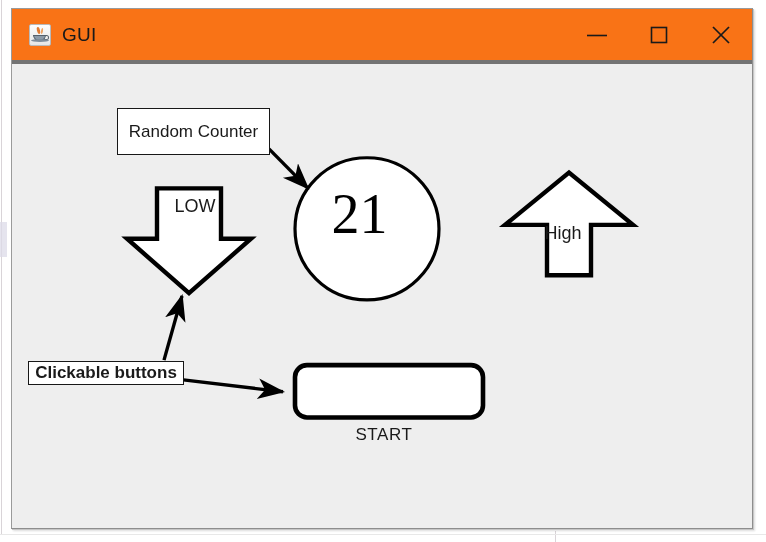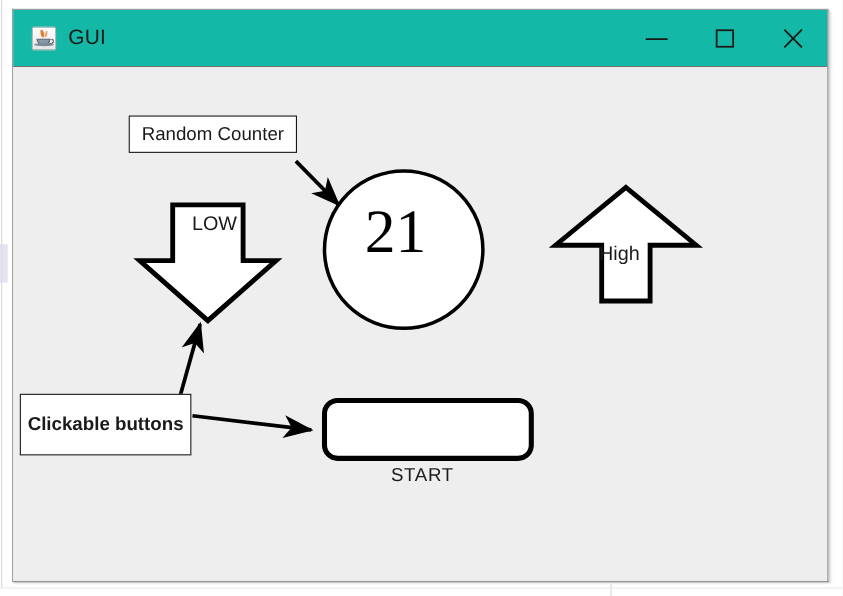--- a/index.html
+++ b/index.html
@@ -46,26 +46,26 @@
     background: #eeeeee;
     box-shadow: 1px 1px 0 #c6c6c6, 2px 2px 2px rgba(0,0,0,.14);
     box-sizing: border-box;
     display: flex;
     flex-direction: column;
   }
 
   
   #title-bar {
     height: 51px;
-    background: #14b8a6;
+    background: #f97316;
     display: flex;
     align-items: center;
     flex: 0 0 auto;
     position: relative;
-    border-bottom: 1px solid #737373;
+    border-bottom: 4px solid #737373;
     justify-content: center;
   }
   #titlebar-left {
     display: flex;
     align-items: center;
     padding-left: 17px;
     gap: 11px;
   }
   .java-icon {
     width: 22px;
@@ -171,28 +171,28 @@
     box-sizing: border-box;
     display: flex;
     align-items: center;
     justify-content: center;
     color: #1a1a1a;
   }
   #random-counter-label {
     left: 105px;
     top: 44px;
     width: 153px;
-    height: 34px;
+    height: 47px;
     font-size: 17px;
   }
   #clickable-buttons-label {
-    left: 6px;
+    left: 16px;
     top: 297px;
     width: 156px;
-    height: 56px;
+    height: 24px;
     font-size: 17px;
     font-weight: bold;
     border-width: 1px;
   }
   .shape-text {
     position: absolute;
     color: #1a1a1a;
     white-space: nowrap;
   }
   #counter-value {

